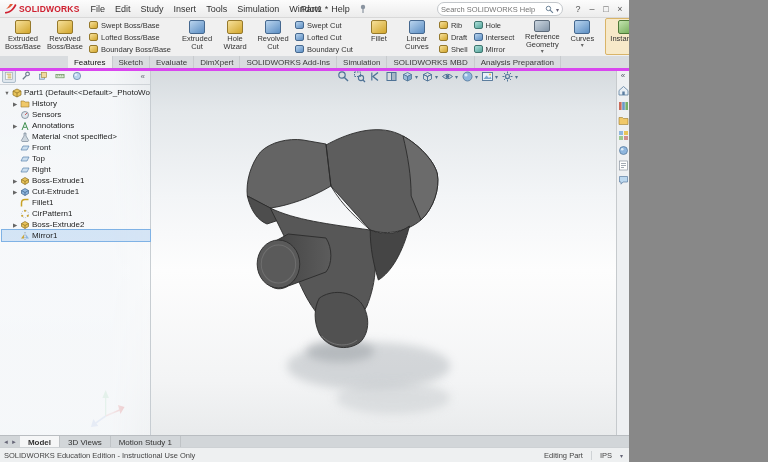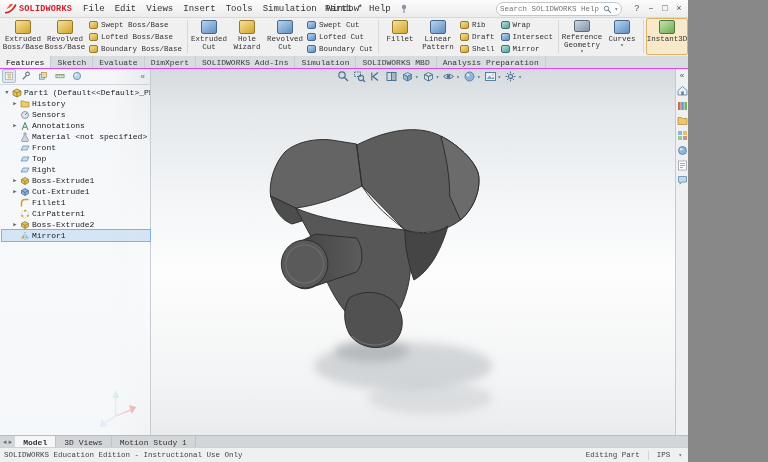--- a/index.html
+++ b/index.html
@@ -1,16 +1,16 @@
 <!DOCTYPE html>
 <html><head>
 <meta charset="utf-8">
 <style>
   html,body{margin:0;padding:0;background:#888;}
-  #app{position:relative;width:688px;height:462px;background:#f9a8d4;font-family:Liberation Mono, monospace;overflow:hidden;}
+  #app{position:relative;width:629px;height:462px;background:#f9a8d4;font-family:Liberation Sans, sans-serif;overflow:hidden;}
 
   
   .titlebar{position:absolute;top:0;left:0;right:0;height:17px;background:linear-gradient(#fcfcfc,#ececec);border-bottom:1px solid #d8d8d8;display:flex;align-items:center;z-index:60;}
   .logo{display:flex;align-items:center;gap:2px;padding:0 6px 0 4px;}
   .logotext{font-size:8.5px;font-weight:bold;color:#cf2030;letter-spacing:.2px;}
   .menubar{display:flex;}
   .menu-item{font-size:9px;color:#333;padding:2px 5px;cursor:default;}
   .pinwrap{margin:0 4px;display:flex;align-items:center;}
   .doctitle{position:absolute;left:50%;transform:translateX(-50%);font-size:9px;color:#333;}
   .search{position:absolute;right:66px;top:2px;width:118px;height:12px;background:#fff;border:1px solid #c3c7cb;border-radius:7px;display:flex;align-items:center;padding:0 3px;gap:2px;}
@@ -32,21 +32,21 @@
   .rsmall{display:flex;align-items:center;gap:3px;height:12px;font-size:7.5px;color:#333;padding:0 3px;white-space:nowrap;cursor:default;}
   .chip{width:16px;height:14px;border-radius:2px;box-sizing:border-box;display:block;}
   .chip.sm{width:9px;height:8px;flex:none;}
   .gold{background:linear-gradient(145deg,#f6e09a,#d2a62c);border:1px solid #96792b;}
   .blue{background:linear-gradient(145deg,#b9d4ee,#5d8fc4);border:1px solid #45688f;}
   .green{background:linear-gradient(145deg,#c4e3b0,#6faa52);border:1px solid #4e7a38;}
   .teal{background:linear-gradient(145deg,#aee0da,#55a49b);border:1px solid #3e766f;}
   .slate{background:linear-gradient(145deg,#ccd6e0,#8395a8);border:1px solid #5d6b7a;}
 
   
-  .ctabs{position:absolute;top:56px;left:0;right:0;height:12px;background:#d9dcdf;border-bottom:1px solid #d946ef;display:flex;z-index:55;font-size:8px;}
+  .ctabs{position:absolute;top:56px;left:0;right:0;height:12px;background:#d9dcdf;border-bottom:3px solid #d946ef;display:flex;z-index:55;font-size:8px;justify-content:center;}
   .ctab{display:flex;align-items:center;padding:0 6px;color:#3a3a3a;border-right:1px solid #c8cbce;cursor:default;}
   .ctab.active{background:#f0f0f0;color:#111;}
 
   
   .viewport{position:absolute;top:68px;left:0;right:0;bottom:26px;background:linear-gradient(180deg,#d5dade 0%,#e4e8eb 12%,#f3f5f7 35%,#fdfdfd 55%,#f3f4f5 85%,#e9ebec 100%);overflow:hidden;}
   .scene{position:absolute;left:0;top:0;width:100%;height:100%;display:block;}
 
   
   .hud{position:absolute;top:1px;left:336px;display:flex;align-items:center;gap:1px;z-index:20;}
   .hudbtn{display:flex;align-items:center;padding:1px;cursor:default;}
@@ -96,21 +96,21 @@
     <div class="logo">
       <svg width="13" height="11" viewBox="0 0 13 11">
           <path d="M1,9 C5,9 9,6 11,1 L12.5,2 C10,8 5,10.5 1,10.5Z" fill="#cf2030"></path>
           <path d="M2,6 C5,5.5 7.5,3.5 9,1 L6,1 C5,3 3.5,4.8 2,6Z" fill="#e05a3a"></path>
         </svg>
       <span class="logotext">SOLIDWORKS</span>
     </div>
     <div class="menubar">
         <span class="menu-item">File</span>
         <span class="menu-item">Edit</span>
-        <span class="menu-item">Views</span>
+        <span class="menu-item">Study</span>
         <span class="menu-item">Insert</span>
         <span class="menu-item">Tools</span>
         <span class="menu-item">Simulation</span>
         <span class="menu-item">Window</span>
         <span class="menu-item">Help</span>
       </div>
     <span class="pinwrap">
       <svg width="8" height="10" viewBox="0 0 8 10">
           <circle cx="4" cy="3" r="2.2" fill="#8a94a0"></circle>
           <path d="M4,5 V9" stroke="#8a94a0" stroke-width="1.2"></path>
@@ -188,40 +188,40 @@
       </div>
     </div>
     <div class="rsep"></div>
     <div class="rgroup">
       <div class="rbtn narrow">
         <span class="chip gold"></span>
         <span class="rlabel">Fillet</span>
       </div>
       <div class="rbtn narrow">
         <span class="chip blue"></span>
-        <span class="rlabel">Linear Pattern</span>
+        <span class="rlabel">Linear Curves</span>
       </div>
       <div class="rstack">
         <div class="rsmall">
             <span class="chip sm gold"></span>
             <span>Rib</span>
           </div>
         <div class="rsmall">
             <span class="chip sm gold"></span>
             <span>Draft</span>
           </div>
         <div class="rsmall">
             <span class="chip sm gold"></span>
             <span>Shell</span>
           </div>
       </div>
       <div class="rstack">
         <div class="rsmall">
             <span class="chip sm teal"></span>
-            <span>Wrap</span>
+            <span>Hole</span>
           </div>
         <div class="rsmall">
             <span class="chip sm blue"></span>
             <span>Intersect</span>
           </div>
         <div class="rsmall">
             <span class="chip sm teal"></span>
             <span>Mirror</span>
           </div>
       </div>

